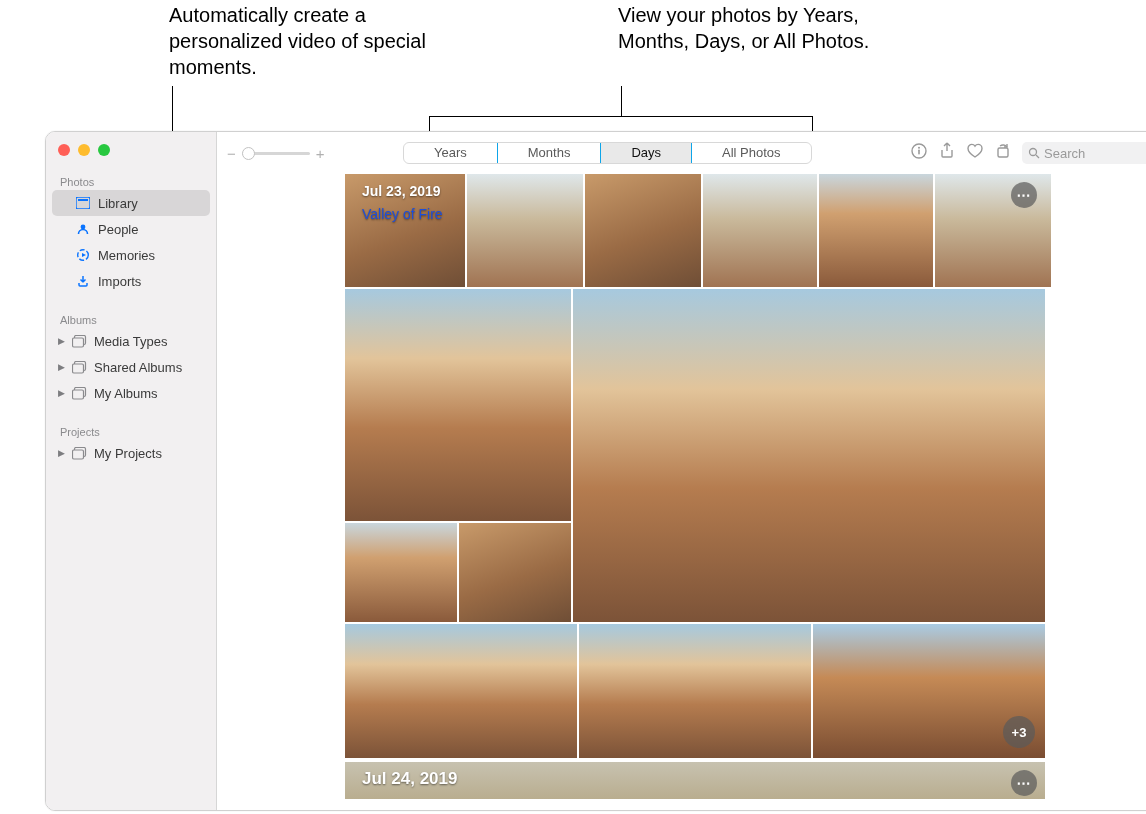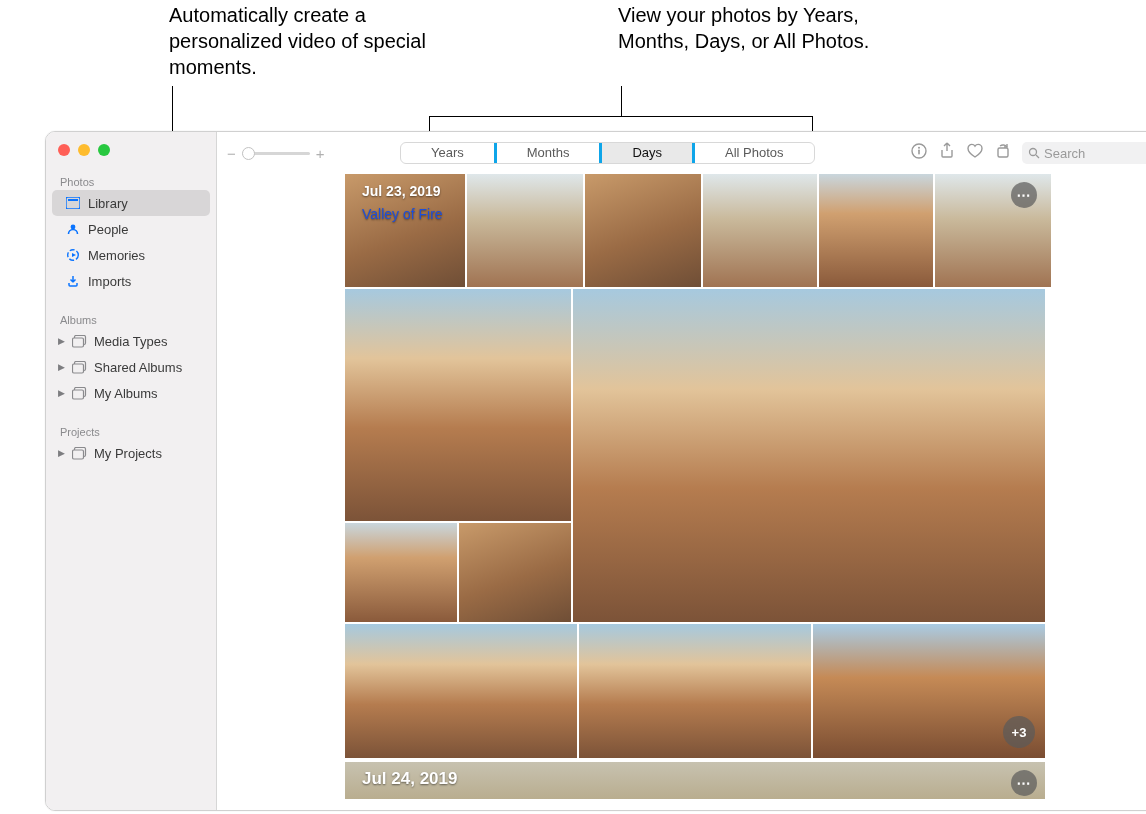--- a/index.html
+++ b/index.html
@@ -16,35 +16,35 @@
 .sidebar{position:absolute;left:0;top:0;width:171px;height:100%;background:#f2f0f1;border-right:1px solid #d6d6d6}
 .content{position:absolute;left:171px;top:0;right:0;height:100%;background:#fff}
 
 .traffic{display:flex;gap:8px;padding:12px 0 0 12px}
 .dot{width:12px;height:12px;border-radius:50%}
 .dot.r{background:#ff5f57}
 .dot.y{background:#febc2e}
 .dot.g{background:#28c840}
 
 .sb-hdr{font-size:11px;color:#8a8a8d;padding:20px 0 2px 14px;font-weight:500}
-.sb-item{display:flex;align-items:center;height:26px;padding:0 6px 0 12px;margin:0 6px;border-radius:5px;font-size:13px;color:#3a3a3a;cursor:default}
+.sb-item{display:flex;align-items:center;height:26px;padding:0 6px 0 22px;margin:0 6px;border-radius:5px;font-size:13px;color:#3a3a3a;cursor:default}
 .sb-item .ic{width:18px;display:flex;justify-content:center;color:#0b74ff;font-size:13px}
 .sb-item .ic.g{color:#7d7d80}
 .sb-item.sel{background:#d8d6d7}
 .sb-item .lbl{margin-left:6px}
 .sb-item .chev{width:10px;font-size:9px;color:#7d7d80;margin-right:2px}
 .sb-item.lvl2{padding-left:6px}
 
 .toolbar{height:36px;display:flex;align-items:center;padding:6px 10px 0 10px}
 .zoom{display:flex;align-items:center;color:#b0b0b0;font-size:15px}
 .zoom .track{position:relative;width:68px;height:3px;background:#d6d6d6;border-radius:2px;margin:0 6px}
 .zoom .knob{position:absolute;left:0;top:-5px;width:13px;height:13px;background:#fff;border:1px solid #c2c2c2;border-radius:50%}
 
 .seg{display:flex;margin:0 auto;border:1px solid #d8d8d8;border-radius:6px;overflow:hidden;height:22px}
-.seg div{padding:0 30px;font-size:13px;line-height:20px;color:#5a5a5a;border-left:3px solid #0ea5e9;cursor:default}
+.seg div{padding:0 30px;font-size:13px;line-height:20px;color:#5a5a5a;border-left:1px solid #0ea5e9;cursor:default}
 .seg div:first-child{border-left:none}
 .seg div.active{background:#e9e9e9;color:#111}
 
 .tb-right{display:flex;align-items:flex-start;gap:10px;color:#9a9a9a;font-size:16px;margin-left:20px}
 .tb-right .ico{width:18px;height:18px;display:flex;align-items:center;justify-content:center}
 .search{display:flex;align-items:center;width:140px;height:22px;background:#f1f1f2;border-radius:5px;padding:0 6px;font-size:13px;color:#9a9a9a}
 .search .sg{margin-right:4px;font-size:12px}
 
 .grid-area{position:absolute;left:0;top:42px;right:0;bottom:0;overflow:hidden;padding:0 0 0 128px}
 .d1{position:relative;width:700px}

